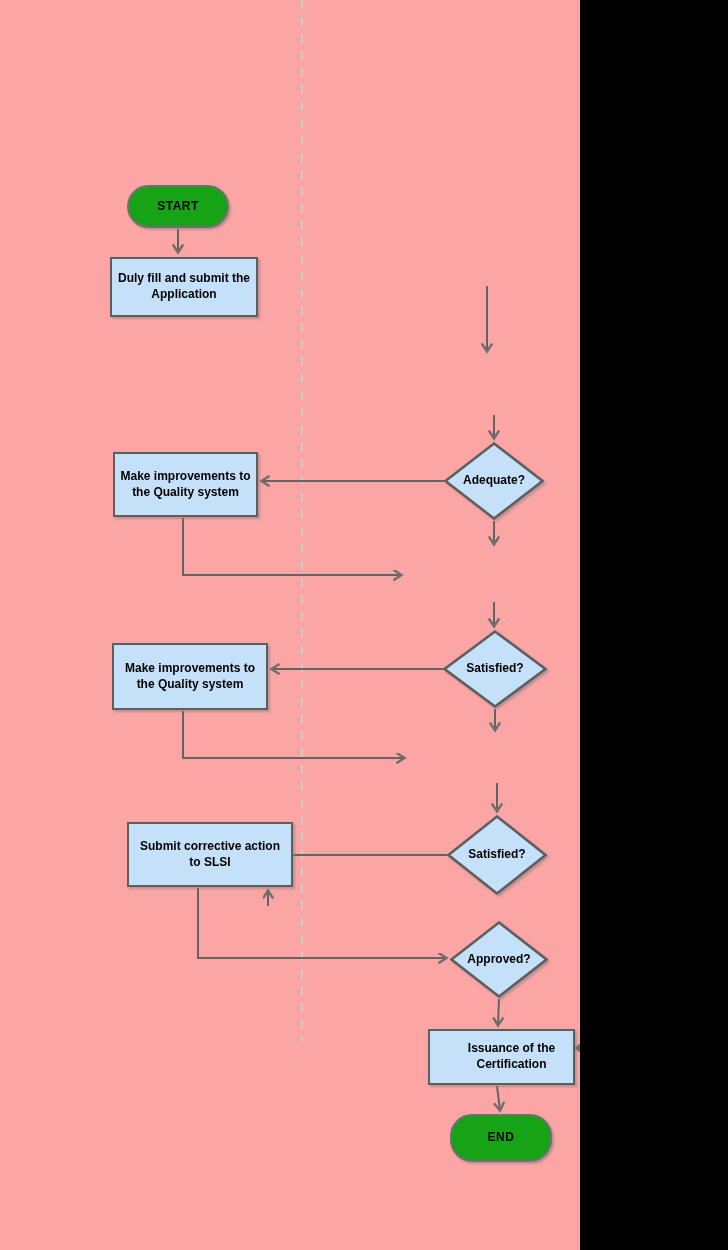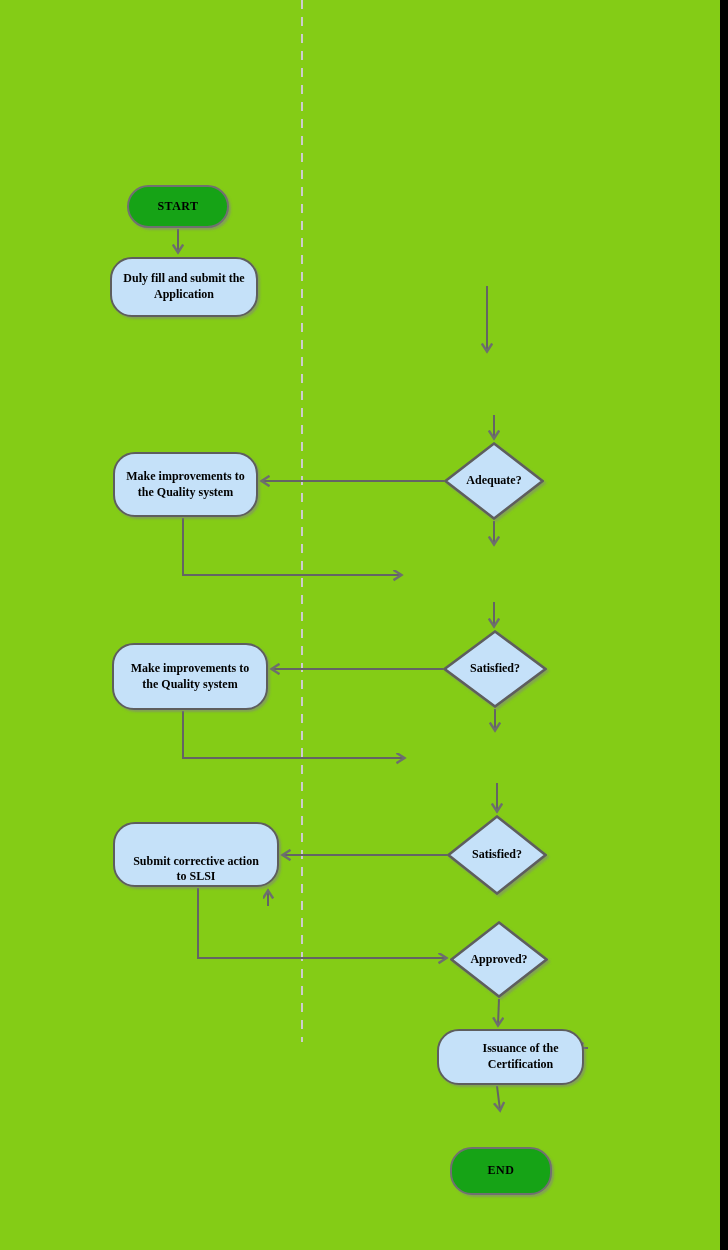--- a/index.html
+++ b/index.html
@@ -1,33 +1,32 @@
 <!DOCTYPE html>
 <html><head>
 <meta charset="utf-8">
 <style>
   html,body{margin:0;padding:0;background:#000;}
   #canvas{
     position:relative;
-    width:720px;height:1250px;
-    background:#84cc16;
-    font-family:Liberation Serif, serif;
+    width:580px;height:1250px;
+    background:#fca5a5;
+    font-family:Liberation Sans, sans-serif;
     overflow:hidden;
   }
   #edges{position:absolute;left:0;top:0;width:728px;height:1250px;pointer-events:none;}
   .node{
     position:absolute;
     box-sizing:border-box;
     display:flex;align-items:center;justify-content:center;
     text-align:center;
     color:#000;
     font-weight:bold;
     font-size:12px;
     line-height:1.3;
-    border-radius:22px;
   }
   .process{
     background:#C5E1F9;
     border:2px solid #5E5E5E;
     box-shadow:2px 2px 2px rgba(130,130,130,0.55);
   }
   .terminator{
     background:#16A316;
     border:2.5px solid #707070;
     border-radius:22px;
@@ -114,34 +113,34 @@
   </div>
 
 
   <div class="node decision" style="left:447px;top:815px;width:100px;height:80px;">
     <svg viewBox="0 0 100 80" preserveAspectRatio="none">
       <polygon points="50,1.5 98.5,40 50,78.5 1.5,40" fill="#C5E1F9" stroke="#5E5E5E" stroke-width="2.5"></polygon>
     </svg>
     <span class="label">Satisfied?</span>
   </div>
 
-  <div class="node process" style="left:113px;top:822px;width:166px;height:65px;align-items:flex-end;">
+  <div class="node process" style="left:127px;top:822px;width:166px;height:65px;">
     <span class="label">Submit corrective action
 to SLSI</span>
   </div>
 
   <div class="node decision" style="left:450px;top:921px;width:98px;height:77px;">
     <svg viewBox="0 0 98 77" preserveAspectRatio="none">
       <polygon points="49,1.5 96.5,38.5 49,75.5 1.5,38.5" fill="#C5E1F9" stroke="#5E5E5E" stroke-width="2.5"></polygon>
     </svg>
     <span class="label">Approved?</span>
   </div>
 
-  <div class="node process" style="left:437px;top:1029px;width:147px;height:56px;padding-left:20px;">
+  <div class="node process" style="left:428px;top:1029px;width:147px;height:56px;padding-left:20px;">
     <span class="label">Issuance of the
 Certification</span>
   </div>
 
-  <div class="node terminator" style="left:450px;top:1114px;width:102px;height:48px;margin-top:33px;">
+  <div class="node terminator" style="left:450px;top:1114px;width:102px;height:48px;">
     <span class="label">END</span>
   </div>
 
 </div>
 
 </body></html>

